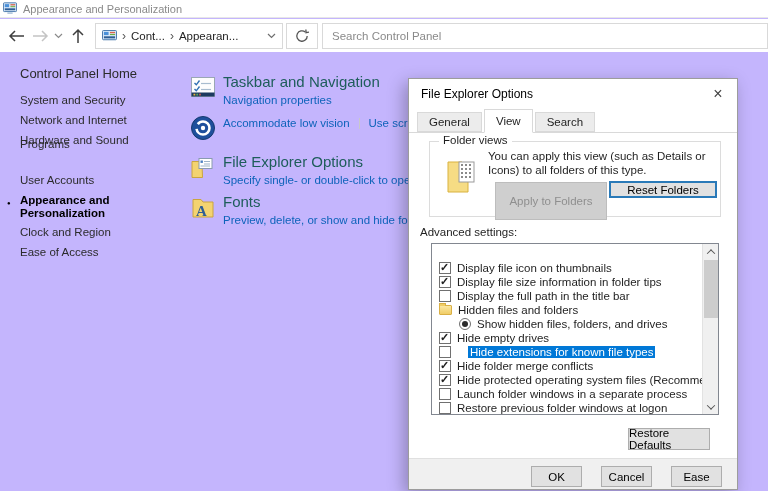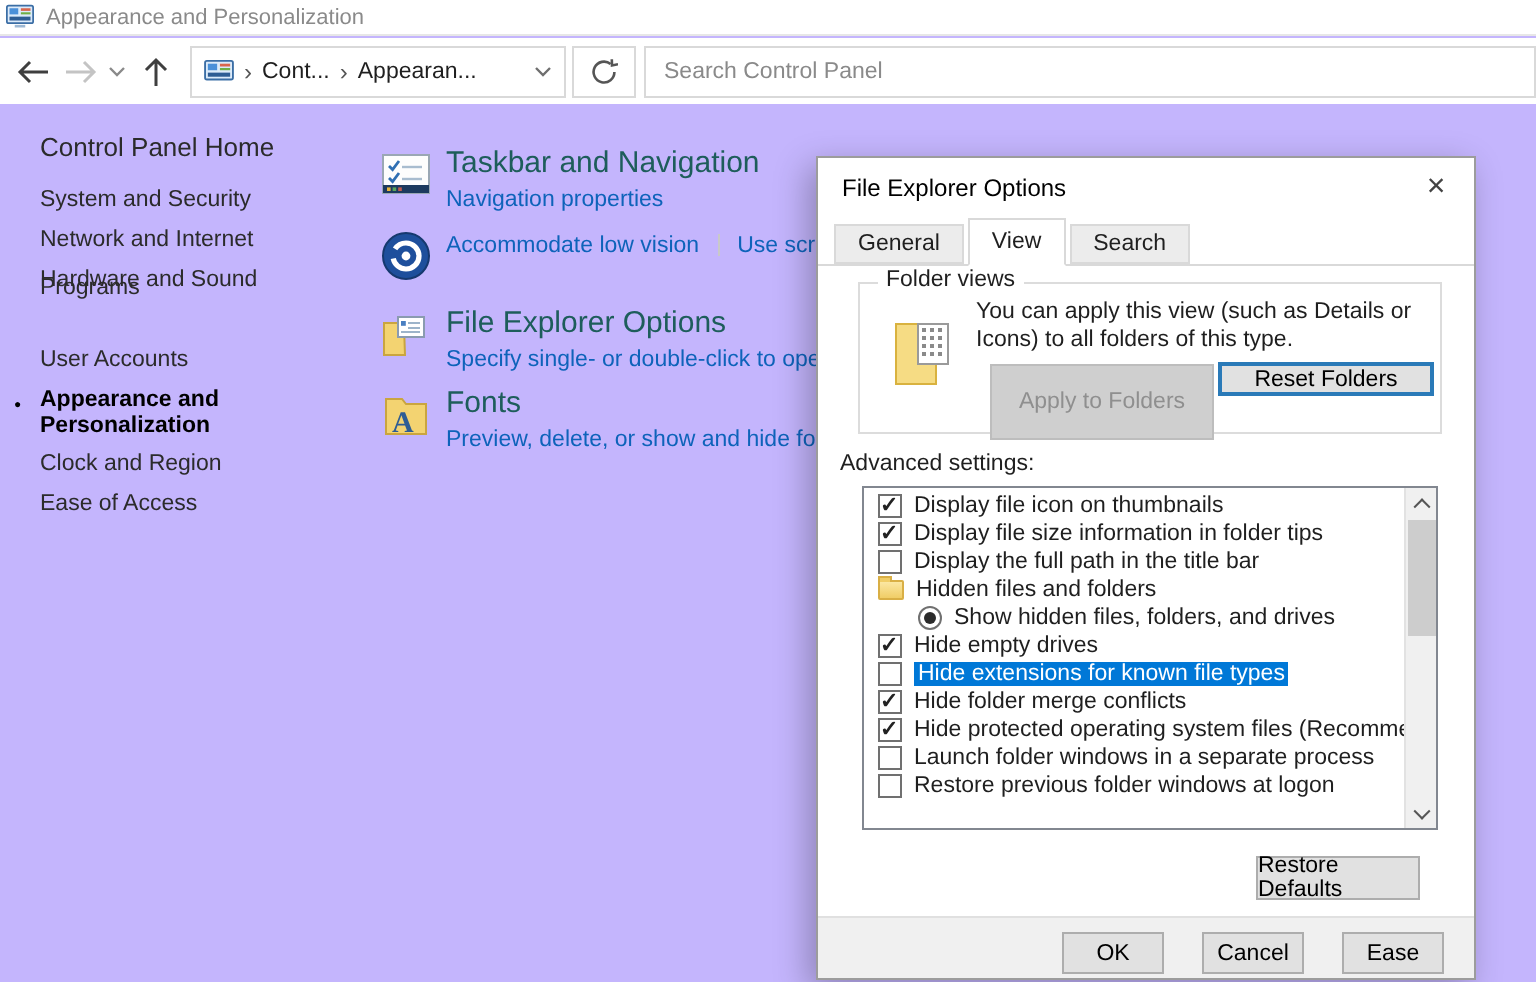--- a/index.html
+++ b/index.html
@@ -78,33 +78,33 @@
          font-family:"Liberation Sans", sans-serif; }
   .btn-apply { position:absolute; left:52px; top:40px; width:112px; height:38px;margin-left:13px; }
   .btn-apply.disabled { background:#cfcfcf; border-color:#bdbdbd; color:#8f8f8f; }
   .btn-reset { position:absolute; left:179px; top:39px; width:108px; height:17px;
                border:2px solid #2a7ab8; }
 
   .adv-label { font-size:11.5px; }
   .adv-caption { position:absolute; left:11px; top:147px; color:#1f1f1f;text-align:right; }
   .listbox { position:absolute; left:22px; top:164px; width:288px; height:172px;
              border:1px solid #828790; background:#fff; overflow:hidden; }
-  .list-inner { position:absolute; left:0; top:2px; right:17px; }
+  .list-inner { position:absolute; left:0; top:17px; right:17px; }
   .adv-row { display:flex; align-items:center; height:14px; padding-left:7px;
              gap:6px; white-space:nowrap; }
   .adv-row.indent { padding-left:27px; }
   .cb { width:12px; height:12px; border:1px solid #707070; background:#fff;
         position:relative; flex:none; }
   .cb.on::after { content:"✓"; position:absolute; left:0px; top:-2px;
                   font-size:11px; color:#222; font-weight:bold; }
   .rb { width:12px; height:12px; border:1px solid #707070; border-radius:50%;
         background:#fff; position:relative; flex:none; }
   .rb.on::after { content:""; position:absolute; left:2px; top:2px; width:6px;
                   height:6px; border-radius:50%; background:#2b2b2b; }
-  .adv-row .adv-label.selected { background:#0078d7; color:#fff; padding:0 2px; }
+  .adv-row .adv-label.selected { background:#0078d7; color:#fff; padding:0 2px;margin-left:11px; }
   .mini-folder { width:13px; height:10px; background:linear-gradient(#fbe7a2,#f0cd66);
                  border:1px solid #d9af45; border-radius:1px; position:relative;
                  flex:none; margin-top:-1px; }
   .mini-folder::before { content:""; position:absolute; left:-1px; top:-3px; width:5px;
                  height:2px; background:#f0cd66; border:1px solid #d9af45;
                  border-bottom:none; }
 
   .sb { position:absolute; right:0; top:0; bottom:0; width:16px; background:#f0f0f0;
         border-left:1px solid #e2e2e2; }
   .sb-btn { position:absolute; left:0; width:16px; height:15px; display:flex;

